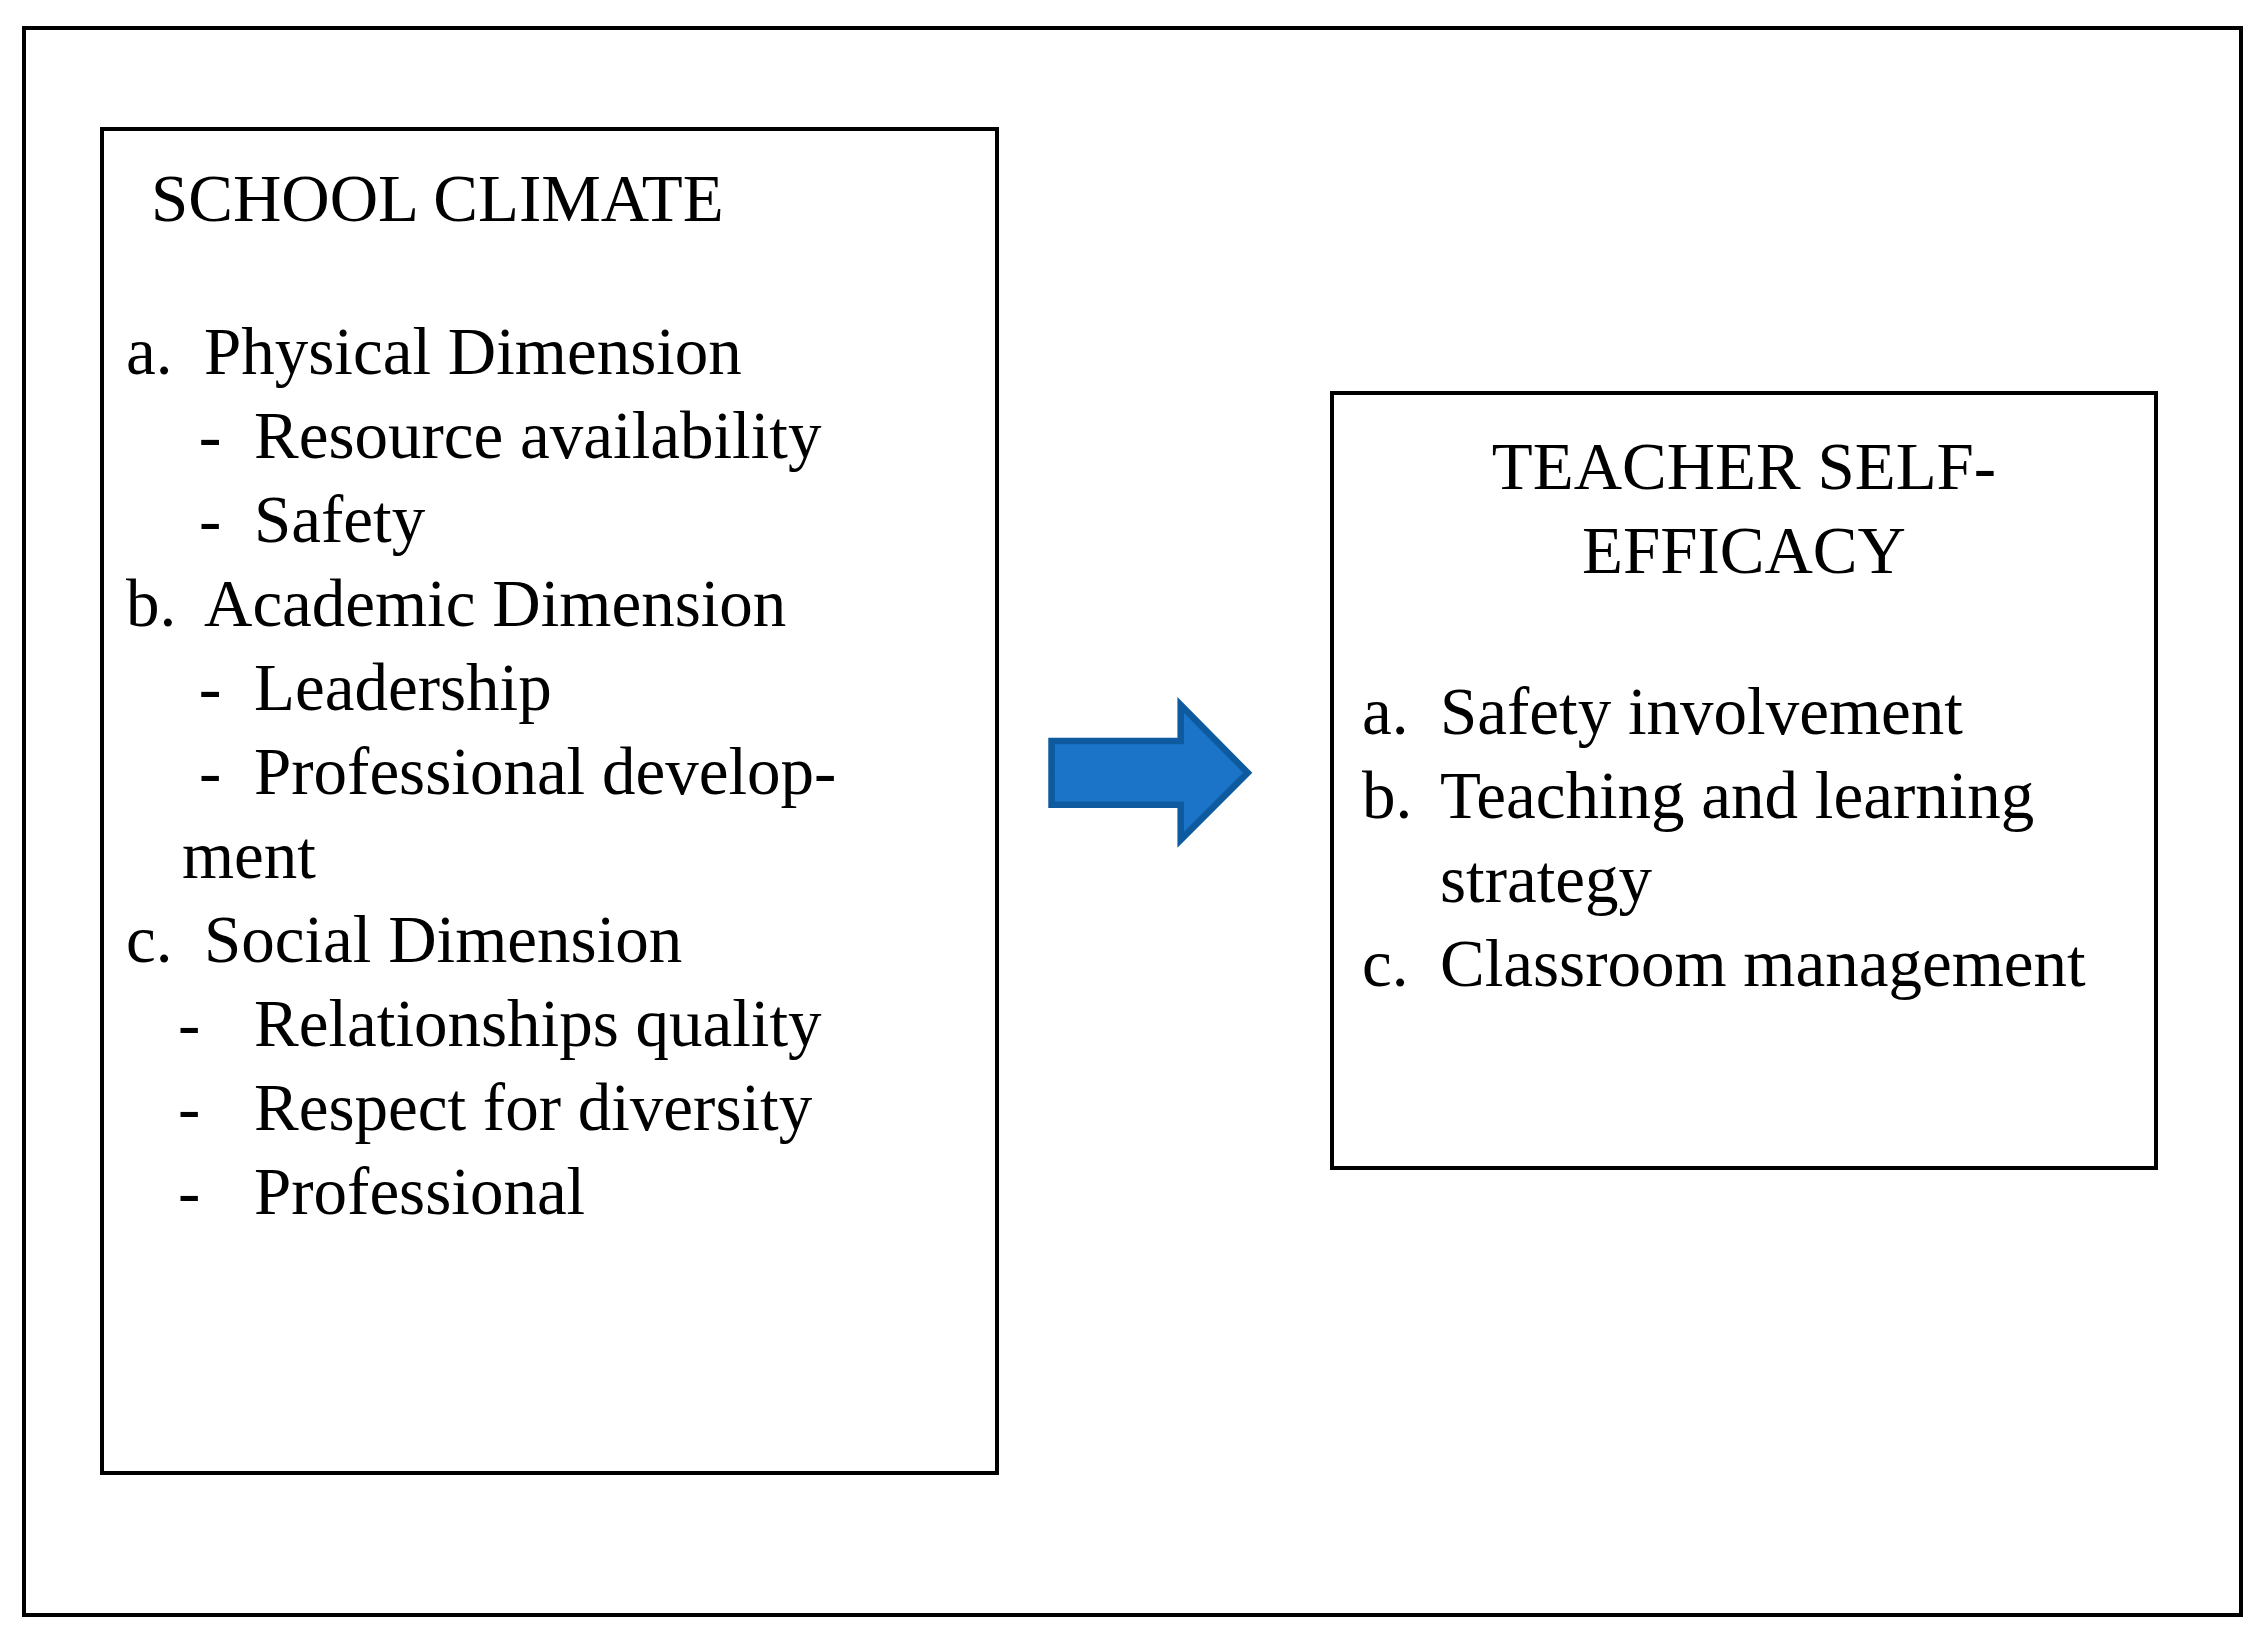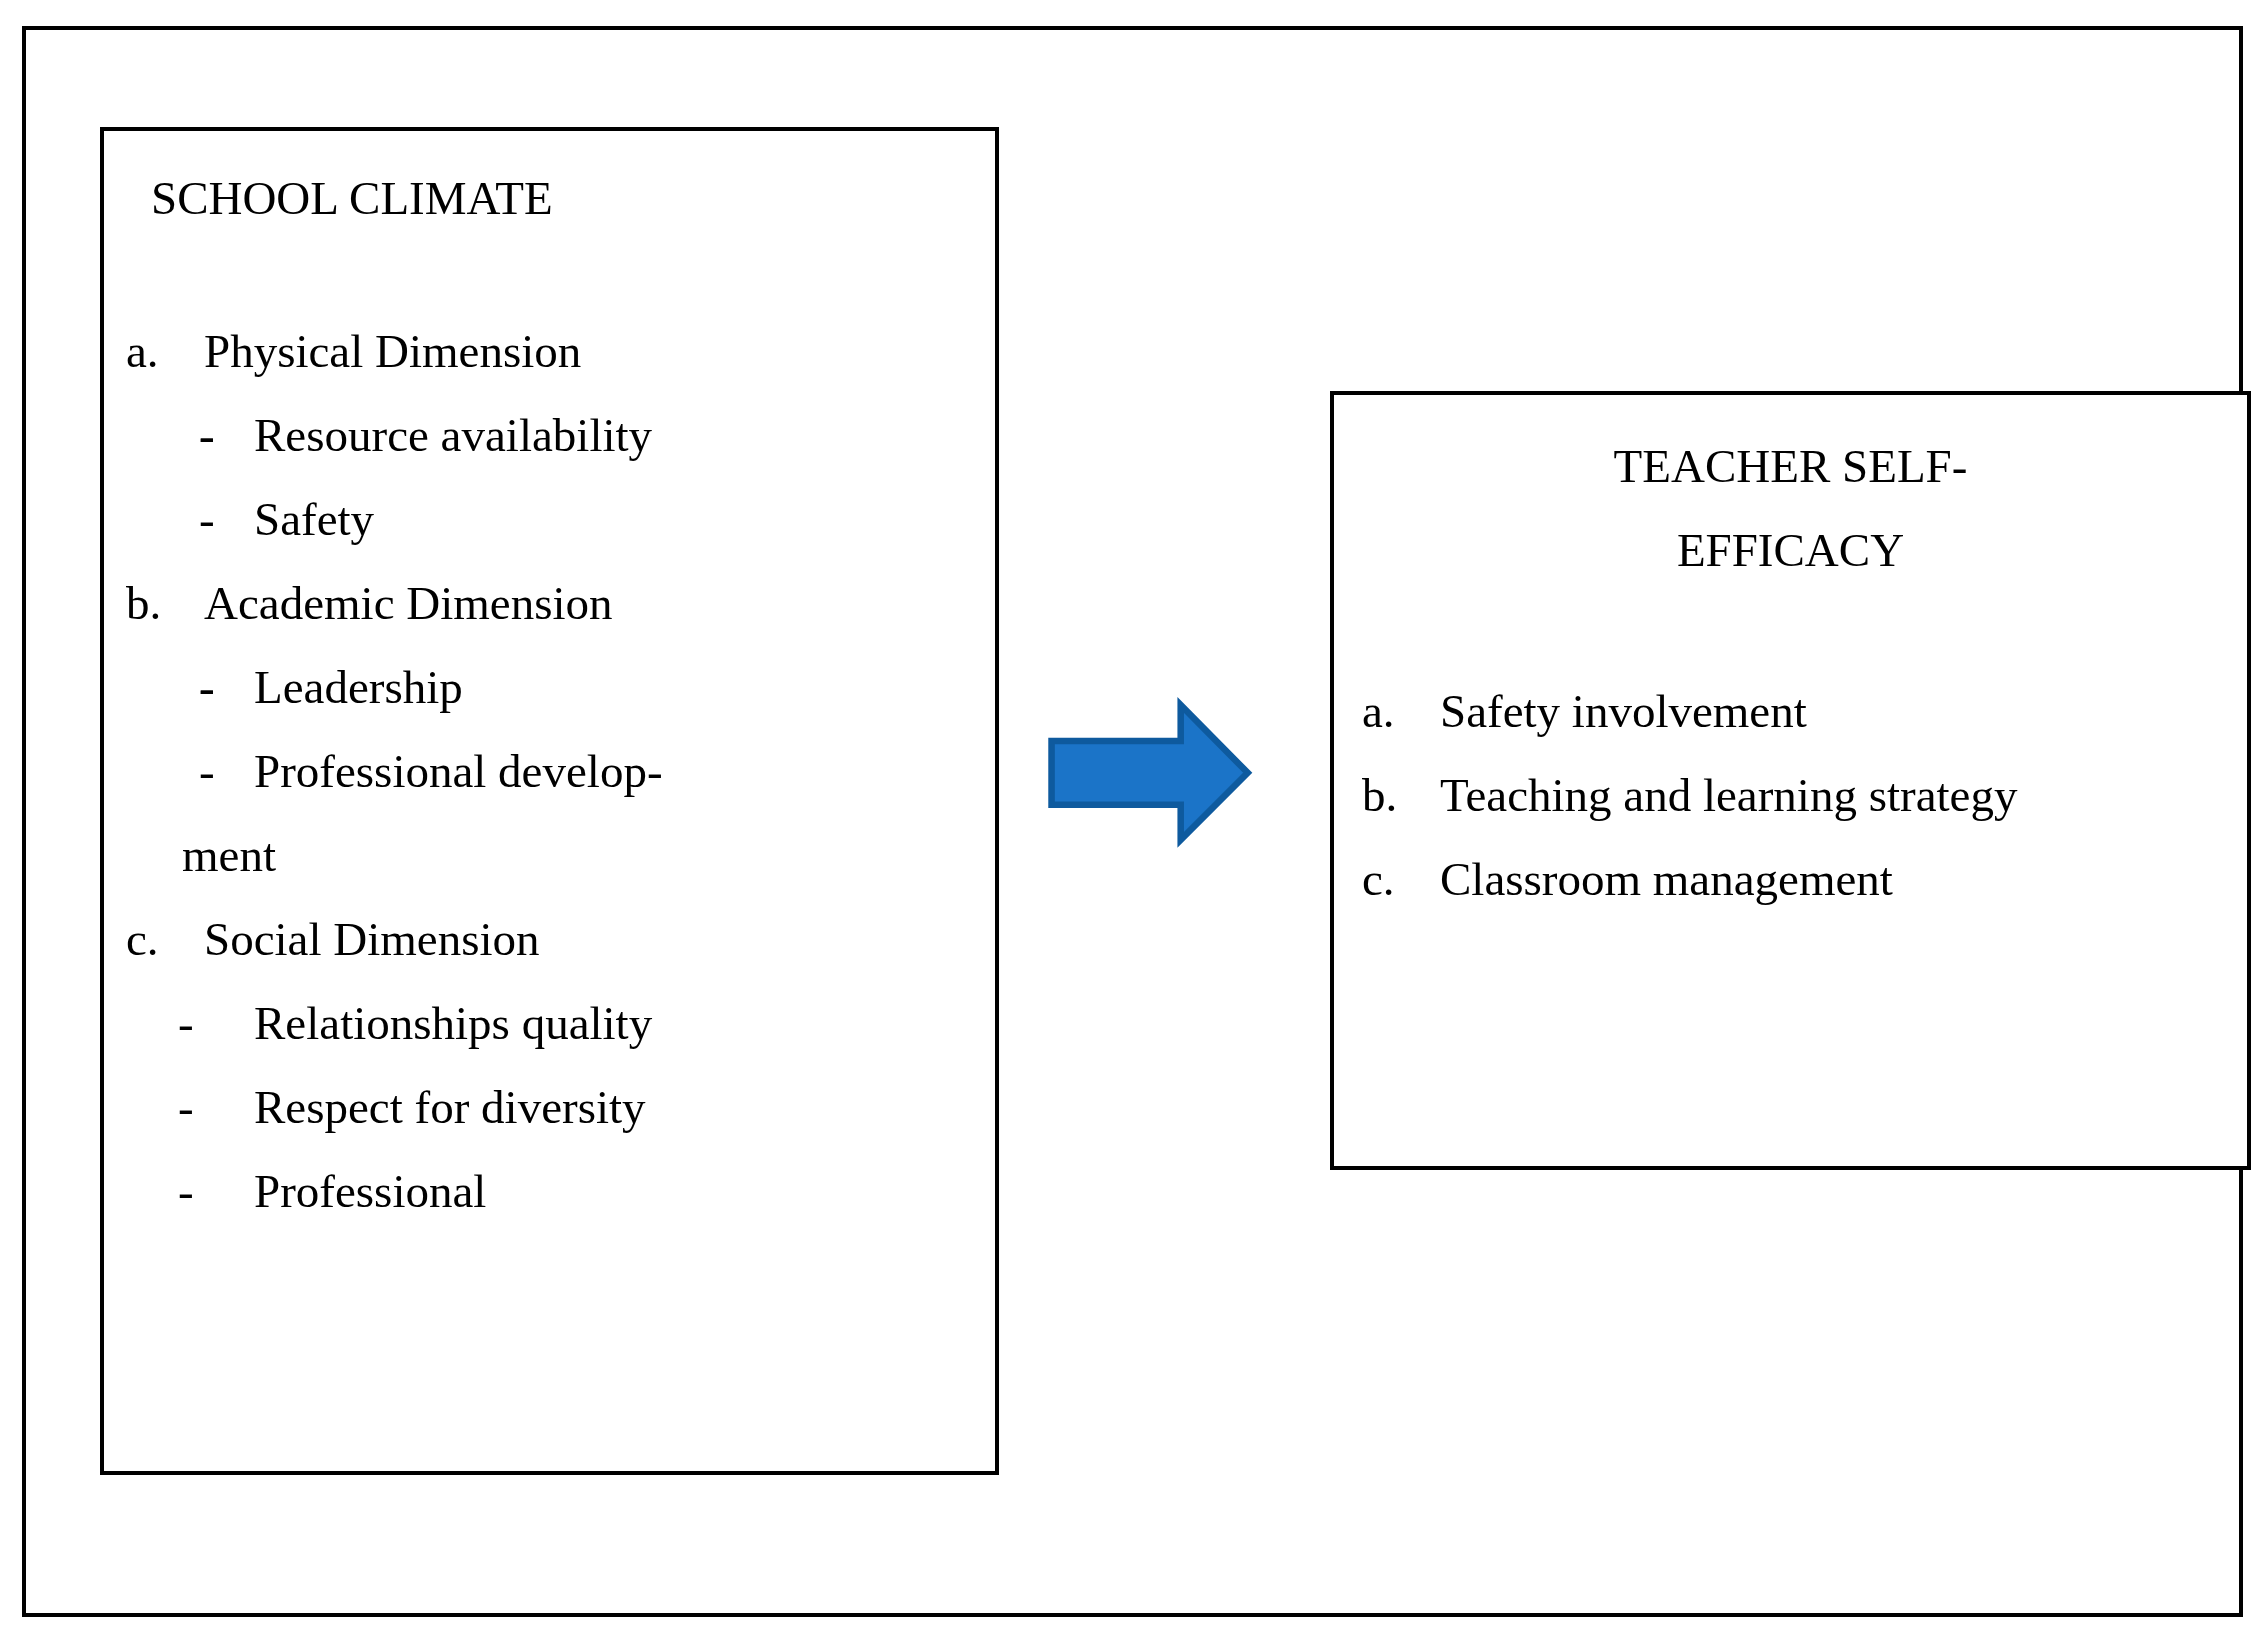--- a/index.html
+++ b/index.html
@@ -7,21 +7,21 @@
     padding: 0;
     background: #ffffff;
   }
   #canvas {
     position: relative;
     width: 2261px;
     height: 1644px;
     background: #ffffff;
     font-family: "Liberation Serif", "DejaVu Serif", serif;
     color: #000000;
-    font-size: 47px;
+    font-size: 67px;
     line-height: 84px;
   }
   .frame {
     position: absolute;
     left: 22px;
     top: 26px;
     width: 2221px;
     height: 1591px;
     border: 4.1px solid #000000;
     box-sizing: border-box;
@@ -34,21 +34,21 @@
   }
   #left-box {
     left: 100px;
     top: 127px;
     width: 899px;
     height: 1348px;
   }
   #right-box {
     left: 1330px;
     top: 391px;
-    width: 921px;
+    width: 828px;
     height: 779px;
   }
   #left-box .box-title {
     margin-top: 24.5px;
     margin-left: 47px;
   }
   #left-box .list {
     margin-top: 69px;
   }
   #right-box .box-title {

